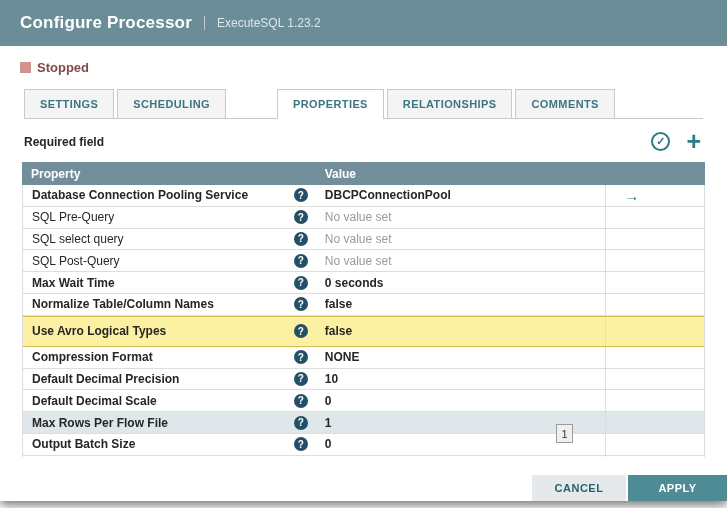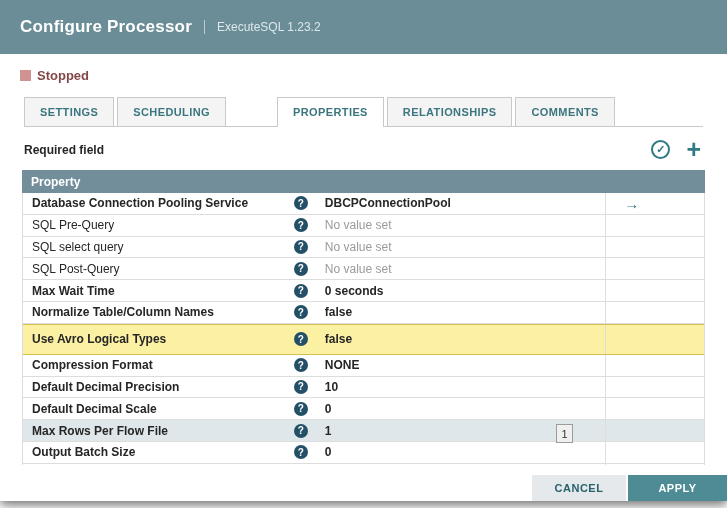--- a/index.html
+++ b/index.html
@@ -12,21 +12,21 @@
   .dialog {
     position: relative;
     width: 727px; height: 501px;
     background: #fff;
     box-shadow: 0 4px 10px rgba(0,0,0,.55);
     overflow: hidden;
   }
   
   .dlg-header {
     background: #6a8d98; color: #fff;
-    height: 54px; padding: 0 20px;
+    height: 46px; padding: 0 20px;
     display: flex; align-items: center; gap: 12px;
   }
   .dlg-title { font-size: 17px; font-weight: bold; letter-spacing: .2px; }
   .dlg-subtitle {
     font-size: 12px; color: #dde8ea;
     padding-left: 12px; border-left: 1px solid rgba(255,255,255,.55);
   }
   
   .status-bar { padding: 14px 20px 6px; display: flex; align-items: center; gap: 6px; }
   .status-square { width: 11px; height: 11px; background: #d19292; }
@@ -119,20 +119,21 @@
     <span class="required-label">Required field</span>
     <span class="toolbar-icons">
       <span class="verify-icon">✓</span>
       <span class="add-icon">+</span>
     </span>
   </div>
 
   <div class="ptable">
     <div class="thead">
       <div class="th-prop">Property</div>
+      <div class="th-val">Value</div>
       <div class="th-act"></div>
     </div>
     <div class="tbody">
 
       <div class="trow r-bold">
         <div class="cell c-prop">
           <span class="pname">Database Connection Pooling Service</span>
           <span class="help-icon">?</span>
         </div>
         <div class="cell c-val">

